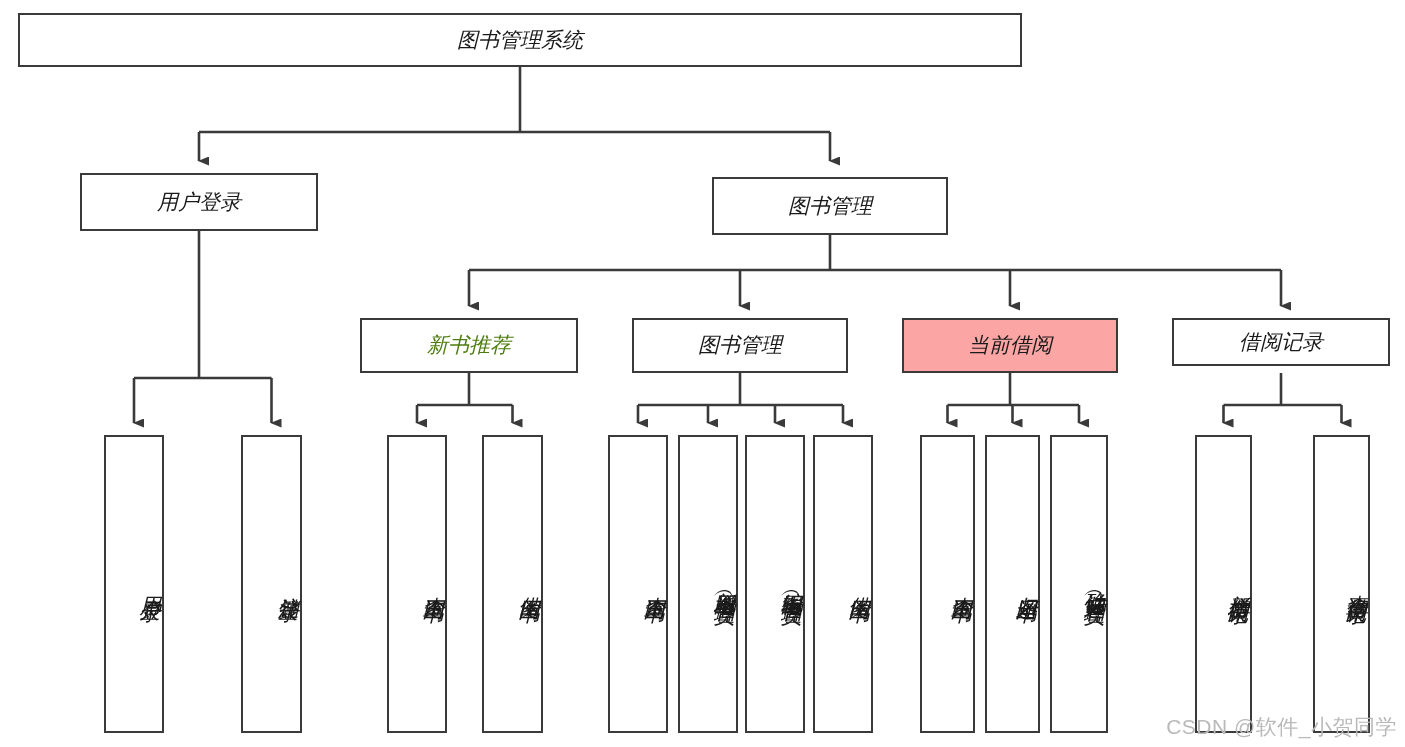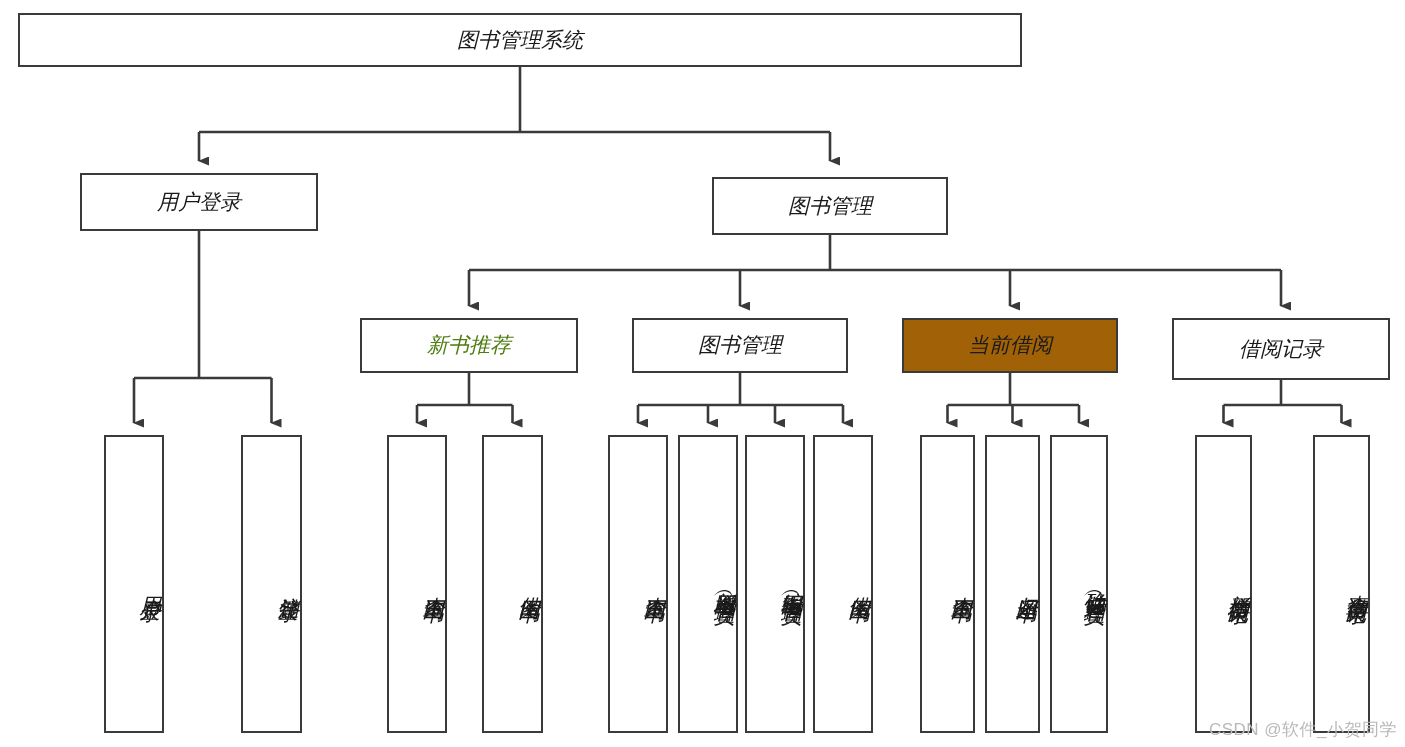--- a/index.html
+++ b/index.html
@@ -50,21 +50,21 @@
     justify-content: center;
   }
   .node.vert .label {
     writing-mode: vertical-rl;
     text-orientation: upright;
   }
   #watermark {
     position: absolute;
     right: 8px;
     bottom: 6px;
-    font-size: 17px;
+    font-size: 21px;
     color: #b9b9b9;
     white-space: nowrap;
     letter-spacing: 0.5px;
   }
 </style>
 </head>
 <body>
 
 <div id="diagram-root">
 
@@ -120,24 +120,24 @@
       </div>
       <div class="node horiz" style="left: 712px; top: 177px; width: 236px; height: 58px; border-color: rgb(58, 58, 58); background: rgb(255, 255, 255); color: rgb(26, 26, 26);">
         <span class="label">图书管理</span>
       </div>
       <div class="node horiz" style="left: 360px; top: 318px; width: 218px; height: 55px; border-color: rgb(58, 58, 58); background: rgb(255, 255, 255); color: #4d7c0f;">
         <span class="label">新书推荐</span>
       </div>
       <div class="node horiz" style="left: 632px; top: 318px; width: 216px; height: 55px; border-color: rgb(58, 58, 58); background: rgb(255, 255, 255); color: rgb(26, 26, 26);">
         <span class="label">图书管理</span>
       </div>
-      <div class="node horiz" style="left: 902px; top: 318px; width: 216px; height: 55px; border-color: rgb(58, 58, 58); background: #a16207; color: rgb(26, 26, 26);">
+      <div class="node horiz" style="left: 902px; top: 318px; width: 216px; height: 55px; border-color: rgb(58, 58, 58); background: #fca5a5; color: rgb(26, 26, 26);">
         <span class="label">当前借阅</span>
       </div>
-      <div class="node horiz" style="left: 1172px; top: 318px; width: 218px; height: 62px; border-color: rgb(58, 58, 58); background: rgb(255, 255, 255); color: rgb(26, 26, 26);">
+      <div class="node horiz" style="left: 1172px; top: 318px; width: 218px; height: 48px; border-color: rgb(58, 58, 58); background: rgb(255, 255, 255); color: rgb(26, 26, 26);">
         <span class="label">借阅记录</span>
       </div>
       <div class="node vert" style="left: 104px; top: 435px; width: 60px; height: 298px; border-color: rgb(58, 58, 58); background: rgb(255, 255, 255); color: rgb(26, 26, 26);">
         <span class="label">用户登录</span>
       </div>
       <div class="node vert" style="left: 241px; top: 435px; width: 61px; height: 298px; border-color: rgb(58, 58, 58); background: rgb(255, 255, 255); color: rgb(26, 26, 26);">
         <span class="label">注销登录</span>
       </div>
       <div class="node vert" style="left: 387px; top: 435px; width: 60px; height: 298px; border-color: rgb(58, 58, 58); background: rgb(255, 255, 255); color: rgb(26, 26, 26);">
         <span class="label">查询图书</span>

